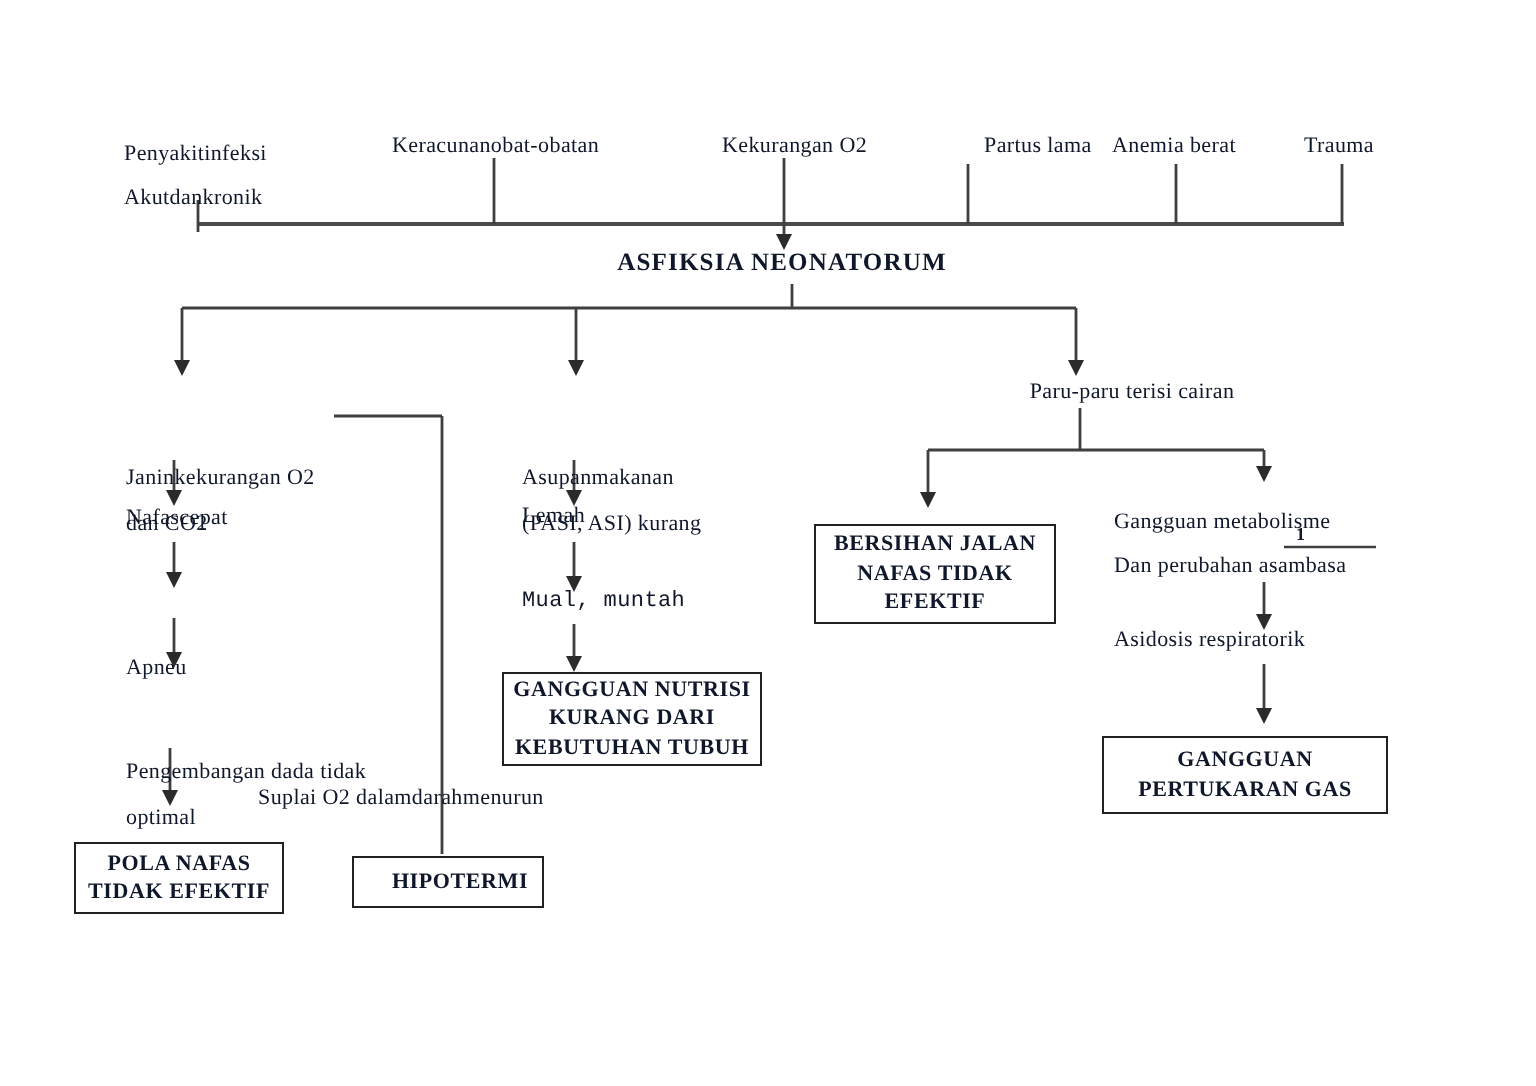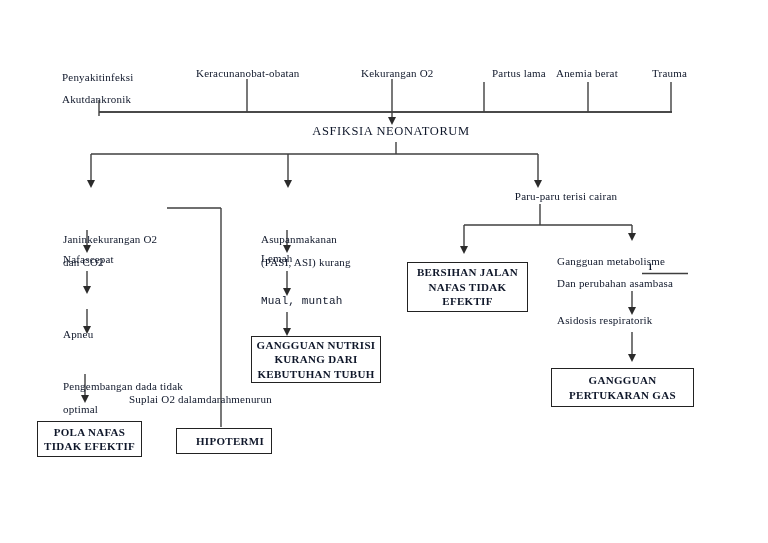--- a/index.html
+++ b/index.html
@@ -16,21 +16,21 @@
     font-size:11px;
     line-height:13px;
     white-space:pre-line;
     letter-spacing:.2px;
   }
   .lh22{line-height:22px;}
   .lh23{line-height:23px;margin-top:38px;}
   .title{
     position:absolute;
     font-size:12.5px;
-    font-weight:normal;
+    font-weight:bold;
     letter-spacing:.6px;
     text-align:center;
     white-space:pre-line;
   }
   .obox{
     position:absolute;
     border:1.5px solid #222222;
     background:#ffffff;
     display:flex;
     align-items:center;

